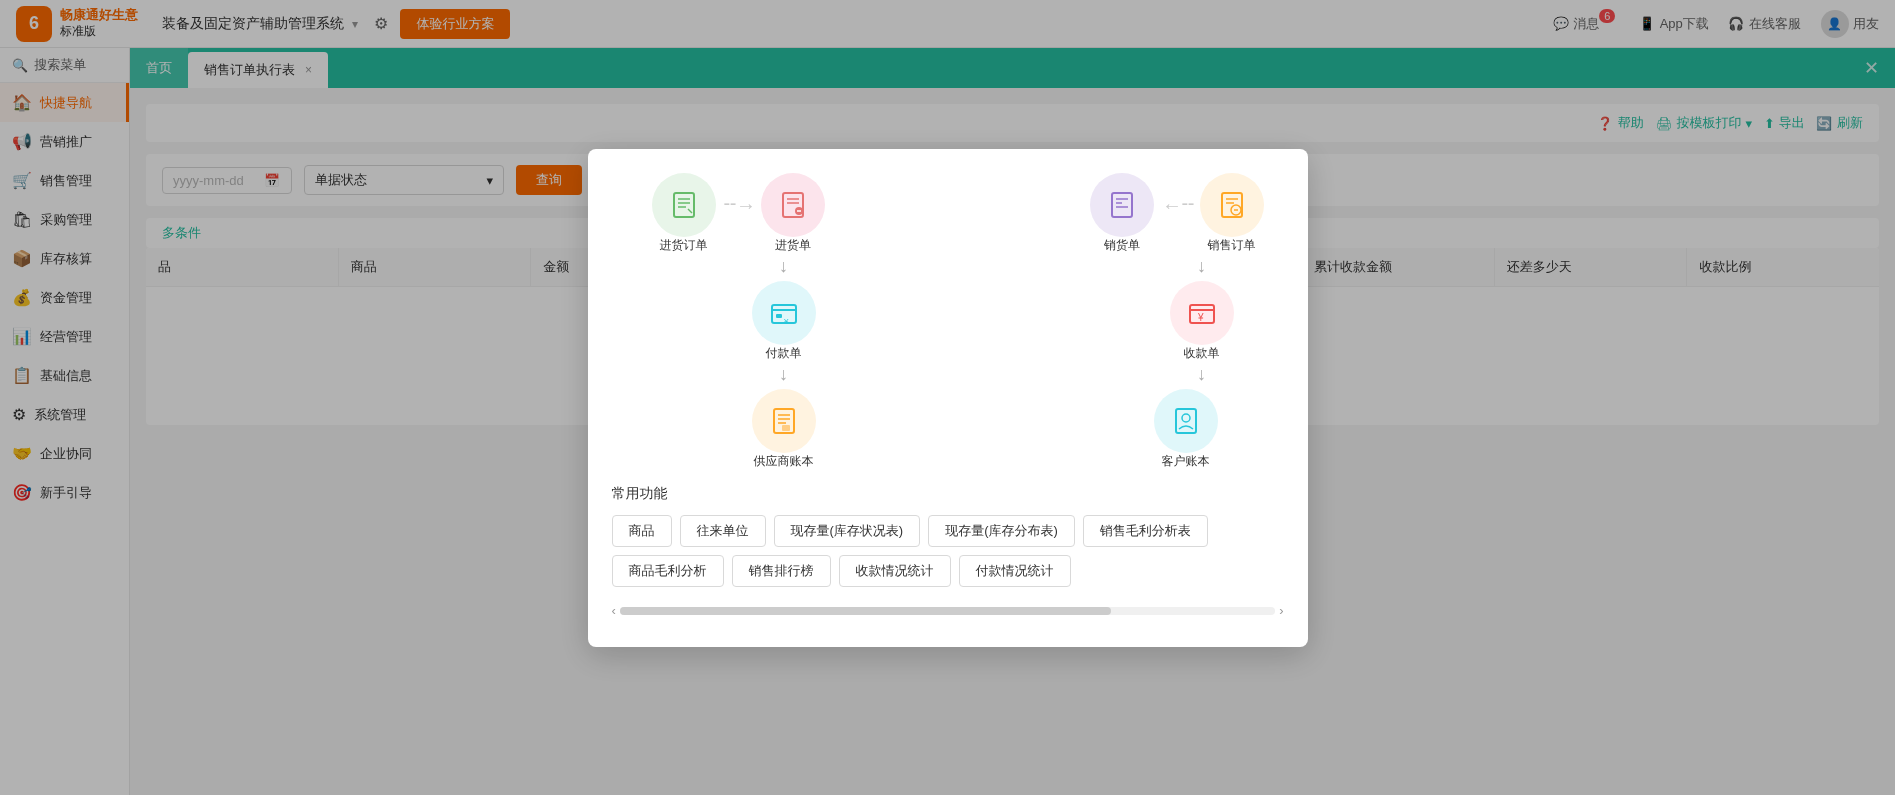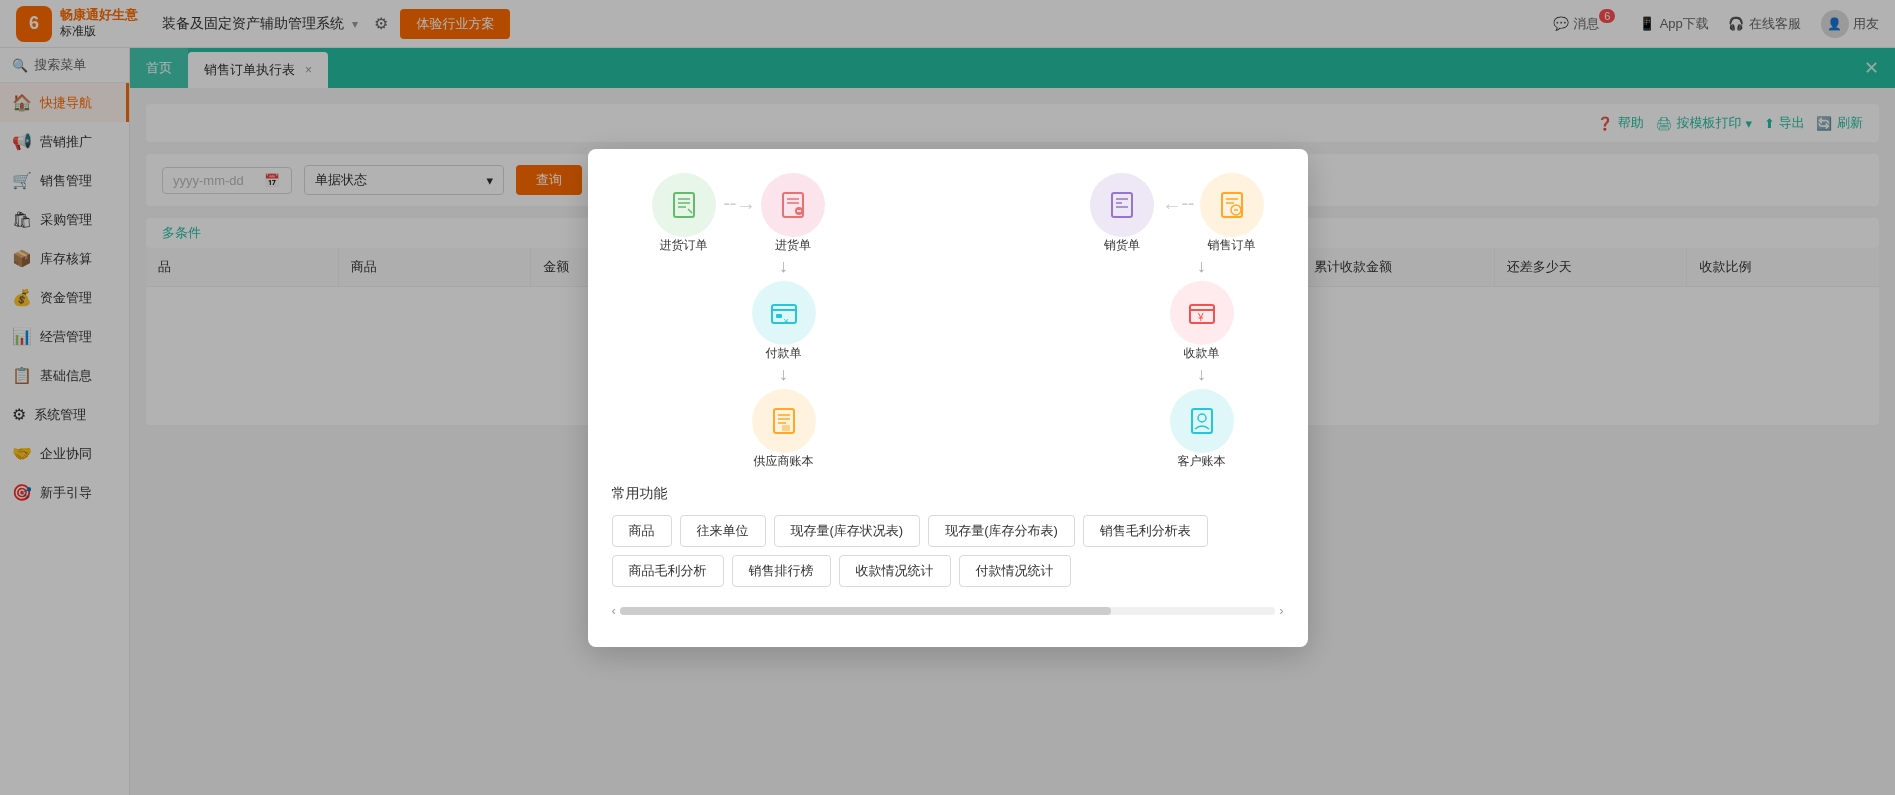--- a/index.html
+++ b/index.html
@@ -378,21 +378,21 @@
             <svg width="32" height="32" viewBox="0 0 32 32">
                 <rect x="6" y="4" width="20" height="24" rx="2" fill="none" stroke="#ffa726" stroke-width="2"></rect>
                 <line x1="10" y1="10" x2="22" y2="10" stroke="#ffa726" stroke-width="1.5"></line>
                 <line x1="10" y1="14" x2="22" y2="14" stroke="#ffa726" stroke-width="1.5"></line>
                 <line x1="10" y1="18" x2="18" y2="18" stroke="#ffa726" stroke-width="1.5"></line>
                 <rect x="14" y="20" width="8" height="6" rx="1" fill="#ffa726" opacity="0.5"></rect>
               </svg>
           </div>
           <span class="flow-label">供应商账本</span>
         </div>
-        <div style="margin-right:30px;" class="flow-col">
+        <div style="margin-right:46px;" class="flow-col">
           <div class="flow-circle circle-teal">
             <svg width="32" height="32" viewBox="0 0 32 32">
                 <rect x="6" y="4" width="20" height="24" rx="2" fill="none" stroke="#26c6da" stroke-width="2"></rect>
                 <circle cx="16" cy="13" r="4" fill="none" stroke="#26c6da" stroke-width="1.5"></circle>
                 <path d="M9 24 Q16 18 23 24" fill="none" stroke="#26c6da" stroke-width="1.5"></path>
               </svg>
           </div>
           <span class="flow-label">客户账本</span>
         </div>
       </div>

